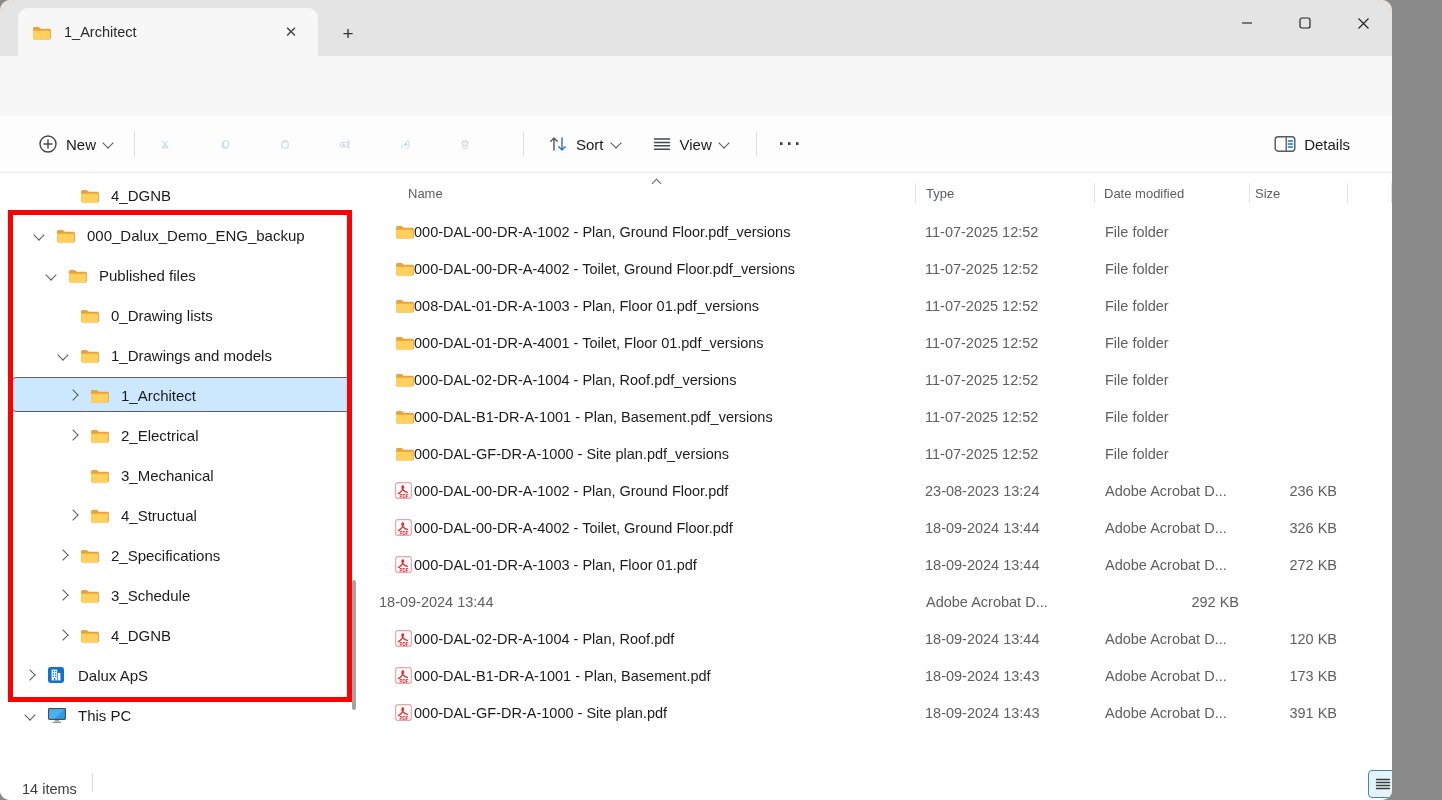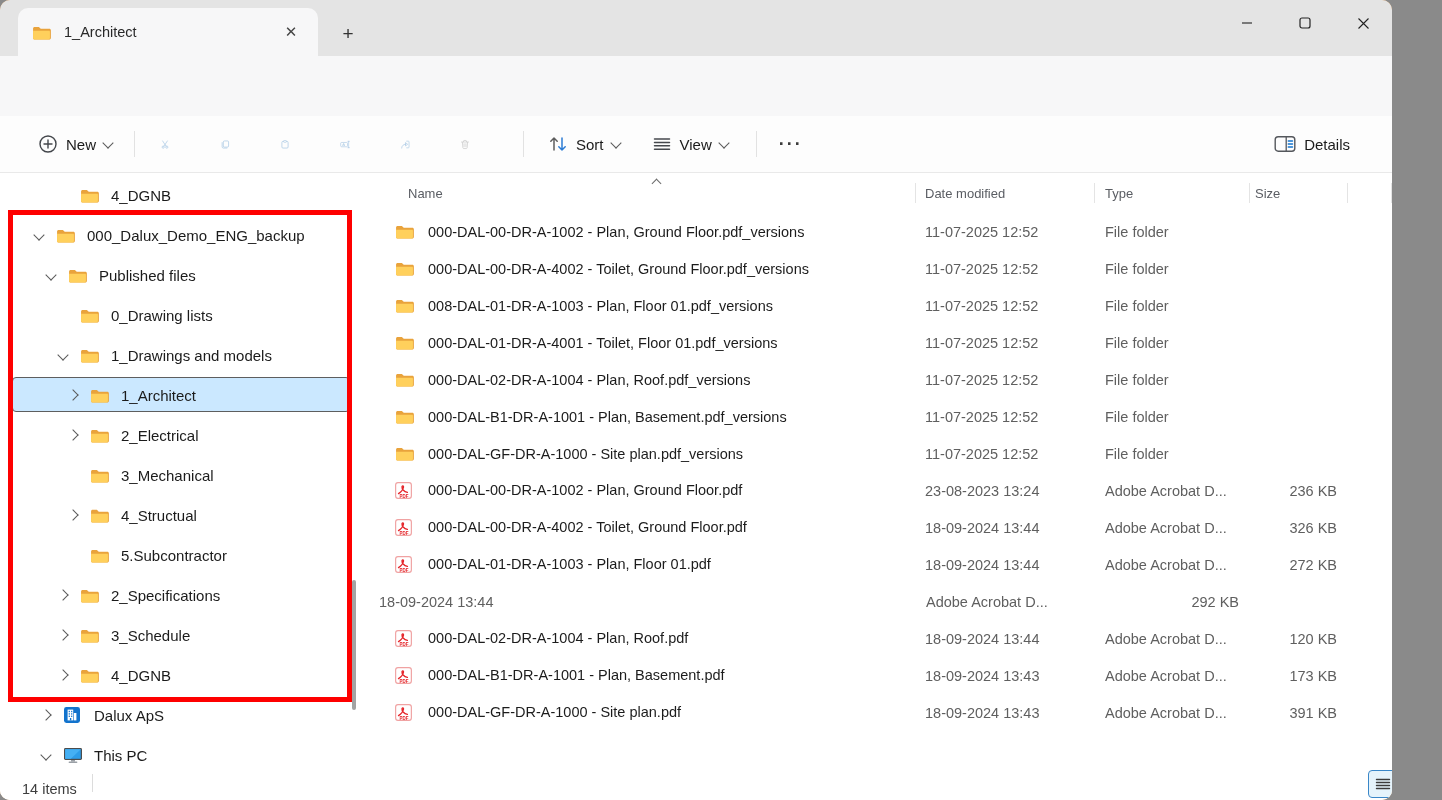--- a/index.html
+++ b/index.html
@@ -36,39 +36,39 @@
   .content{position:absolute;left:0;top:173px;right:0;bottom:0;background:#fff;}
 
   
   .sidebar{position:absolute;left:0;top:0;width:368px;bottom:0;background:#fff;overflow:hidden;padding-top:2px;box-sizing:border-box;}
   .tree-row{position:relative;height:40px;display:flex;align-items:center;cursor:pointer;}
   .tree-row > *{position:relative;z-index:1;}
   .tree-row.selected::before{content:"";position:absolute;left:12px;right:18px;top:2px;bottom:3px;background:#cbe8ff;border:1px solid #5e5e5e;border-radius:4px;z-index:0;}
   .tree-chev{width:16px;display:flex;justify-content:center;}
   .tree-icon{width:21px;margin-left:9px;display:flex;}
   .tree-label{margin-left:10px;font-size:15px;color:#1b1b1b;white-space:nowrap;}
-  .lvl0{padding-left:38px;} .lvl1{padding-left:31px;} .lvl2{padding-left:43px;} .lvl3{padding-left:55px;} .lvl4{padding-left:65px;}
+  .lvl0{padding-left:22px;} .lvl1{padding-left:31px;} .lvl2{padding-left:43px;} .lvl3{padding-left:55px;} .lvl4{padding-left:65px;}
   .chv{display:inline-block;width:7px;height:7px;border-right:1.6px solid #5a5a5a;border-bottom:1.6px solid #5a5a5a;}
   .chv.right{transform:rotate(-45deg);}
   .chv.down{transform:rotate(45deg);}
   .sb-scroll{position:absolute;left:352px;top:407px;width:4px;height:130px;background:#a3a3a3;border-radius:2px;}
 
   
   .list{position:absolute;left:370px;top:0;right:0;bottom:34px;}
   .lheader{display:grid;grid-template-columns:546px 179px 155px 98px 1fr;height:40px;align-items:center;}
   .hcell{position:relative;font-size:13px;color:#5a5d63;height:100%;display:flex;align-items:center;cursor:pointer;}
   .hcell::after{content:"";position:absolute;right:0;top:10px;height:20px;width:1px;background:#e4e4e4;}
   .h-name{padding-left:38px;}
   .h-date{padding-left:9px;}
   .h-type{padding-left:10px;}
   .h-size{padding-left:5px;}
   .sort-caret{position:absolute;left:283px;top:2px;}
   .sort-caret .chv{width:6px;height:6px;transform:rotate(-135deg);border-color:#6a6a6a;}
   .frow{display:grid;grid-template-columns:546px 179px 155px 98px 1fr;height:37px;align-items:center;font-size:14.5px;cursor:default;}
-  .fname{display:flex;gap:14px;padding-left:25px;color:#1c1c1c;white-space:nowrap;overflow:hidden;}
+  .fname{display:flex;align-items:center;gap:0;padding-left:25px;color:#1c1c1c;white-space:nowrap;overflow:hidden;}
   .fname .fi{display:flex;width:19px;flex:none;}
   .fdate{padding-left:9px;color:#5f5f5f;white-space:nowrap;}
   .ftype{padding-left:10px;color:#5f5f5f;white-space:nowrap;}
   .fsize{text-align:right;padding-right:11px;color:#5f5f5f;white-space:nowrap;}
 
   
   .statusbar{position:absolute;left:0;right:0;bottom:0;height:34px;}
   .items-count{position:absolute;left:22px;top:15px;font-size:14.5px;color:#3d3d3d;}
   .status-sep{position:absolute;left:92px;top:8px;width:1px;height:18px;background:#dcdcdc;}
   .view-toggle{position:absolute;top:4px;width:30px;height:28px;border-radius:4px;display:flex;align-items:center;justify-content:center;box-sizing:border-box;cursor:pointer;}
@@ -358,30 +358,20 @@
               <i class="chv right"></i>
             </span>
     <span class="tree-icon">
               <svg width="19" height="15" viewBox="0 0 20 16">
                 <path d="M1 3.6c0-.9.7-1.6 1.6-1.6h4.6l2 2.1h9.2c.9 0 1.6.7 1.6 1.6v8.2c0 .9-.7 1.6-1.6 1.6H2.6c-.9 0-1.6-.7-1.6-1.6z" fill="#e9a33c"></path>
                 <path d="M1 6.2h16.9c.9 0 1.1.5 1.1 1.1v6.6c0 .9-.7 1.6-1.6 1.6H2.6c-.9 0-1.6-.7-1.6-1.6z" fill="#ffd05c"></path>
               </svg>
             </span>
     <span class="tree-label">4_Structual</span>
   </div>
-          <div class="tree-row lvl4">
-    <span class="tree-chev"></span>
-    <span class="tree-icon">
-              <svg width="19" height="15" viewBox="0 0 20 16">
-                <path d="M1 3.6c0-.9.7-1.6 1.6-1.6h4.6l2 2.1h9.2c.9 0 1.6.7 1.6 1.6v8.2c0 .9-.7 1.6-1.6 1.6H2.6c-.9 0-1.6-.7-1.6-1.6z" fill="#e9a33c"></path>
-                <path d="M1 6.2h16.9c.9 0 1.1.5 1.1 1.1v6.6c0 .9-.7 1.6-1.6 1.6H2.6c-.9 0-1.6-.7-1.6-1.6z" fill="#ffd05c"></path>
-              </svg>
-            </span>
-    <span class="tree-label">5.Subcontractor</span>
-  </div>
           <div class="tree-row lvl3">
     <span class="tree-chev">
               <i class="chv right"></i>
             </span>
     <span class="tree-icon">
               <svg width="19" height="15" viewBox="0 0 20 16">
                 <path d="M1 3.6c0-.9.7-1.6 1.6-1.6h4.6l2 2.1h9.2c.9 0 1.6.7 1.6 1.6v8.2c0 .9-.7 1.6-1.6 1.6H2.6c-.9 0-1.6-.7-1.6-1.6z" fill="#e9a33c"></path>
                 <path d="M1 6.2h16.9c.9 0 1.1.5 1.1 1.1v6.6c0 .9-.7 1.6-1.6 1.6H2.6c-.9 0-1.6-.7-1.6-1.6z" fill="#ffd05c"></path>
               </svg>
             </span>
@@ -449,25 +439,25 @@
         </div>
       <div class="sb-scroll"></div>
     </div>
 
     <div class="list">
       <div class="lheader">
         <div class="hcell h-name">
             <span>Name</span>
             <span class="sort-caret"><i class="chv"></i></span>
           </div>
+        <div class="hcell h-type">
+            <span>Type</span>
+          </div>
         <div class="hcell h-date">
             <span>Date modified</span>
-          </div>
-        <div class="hcell h-type">
-            <span>Type</span>
           </div>
         <div class="hcell h-size">
             <span>Size</span>
           </div>
         <div class="hcell"></div>
       </div>
       <div id="rows">
           <div class="frow">
     <div class="fname">
               <span class="fi">

